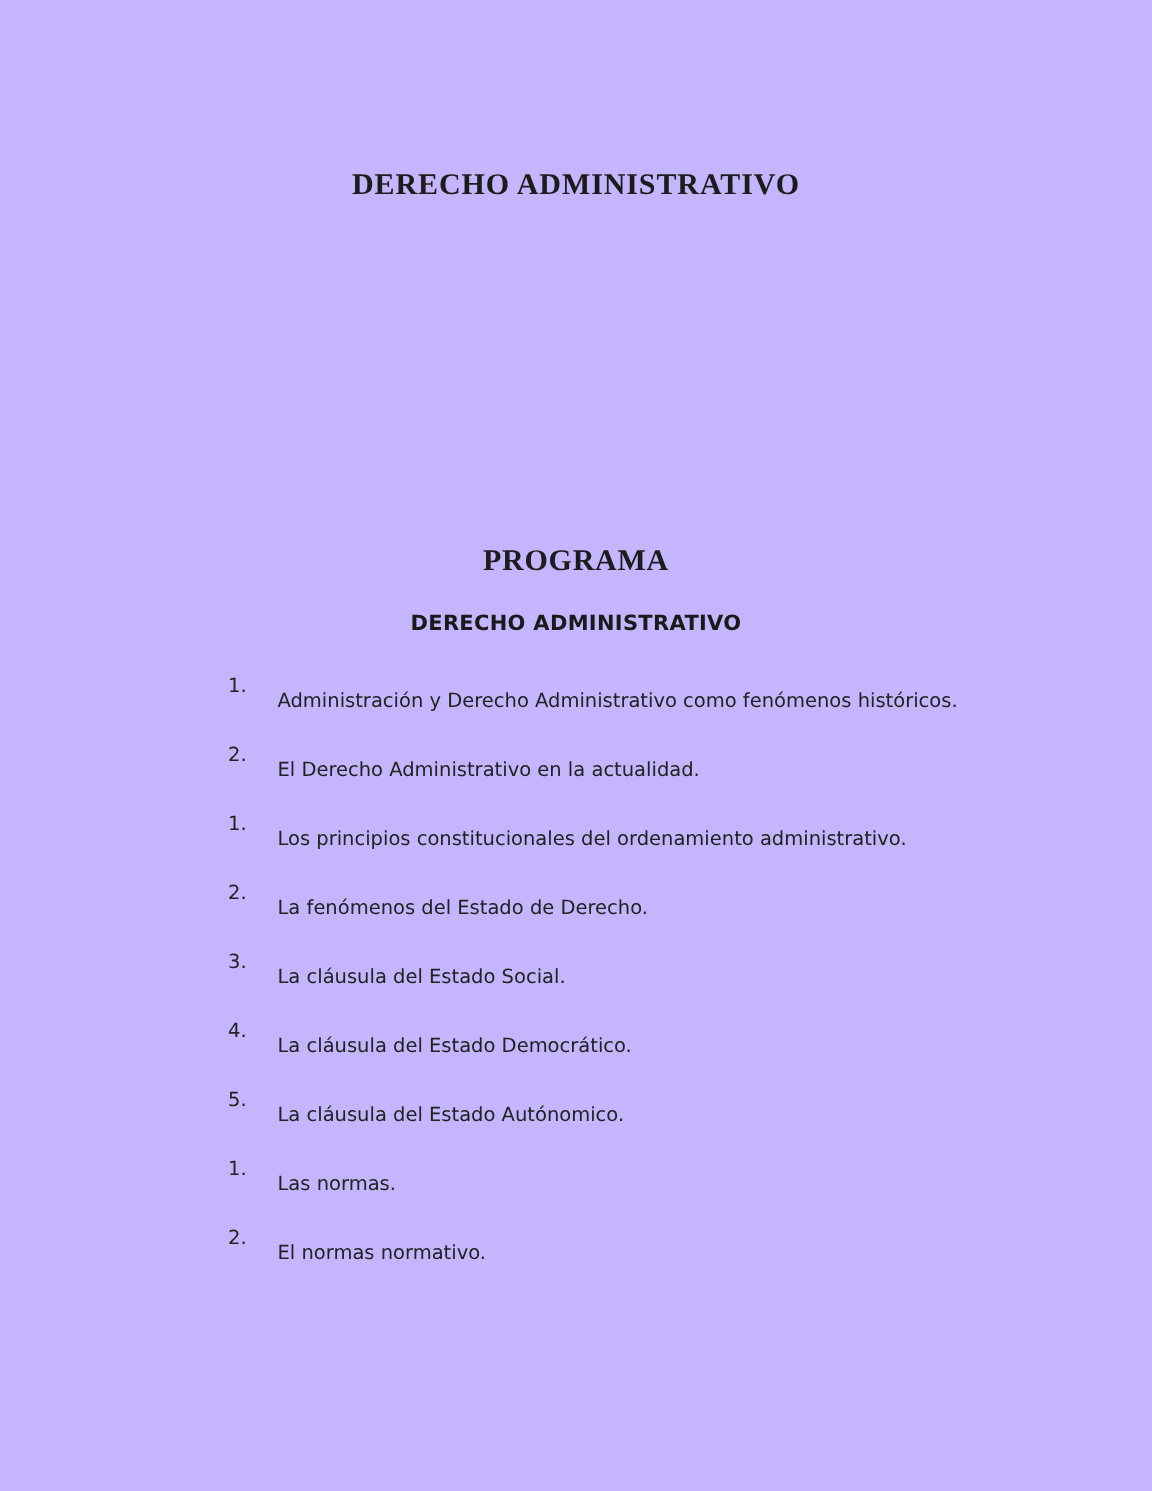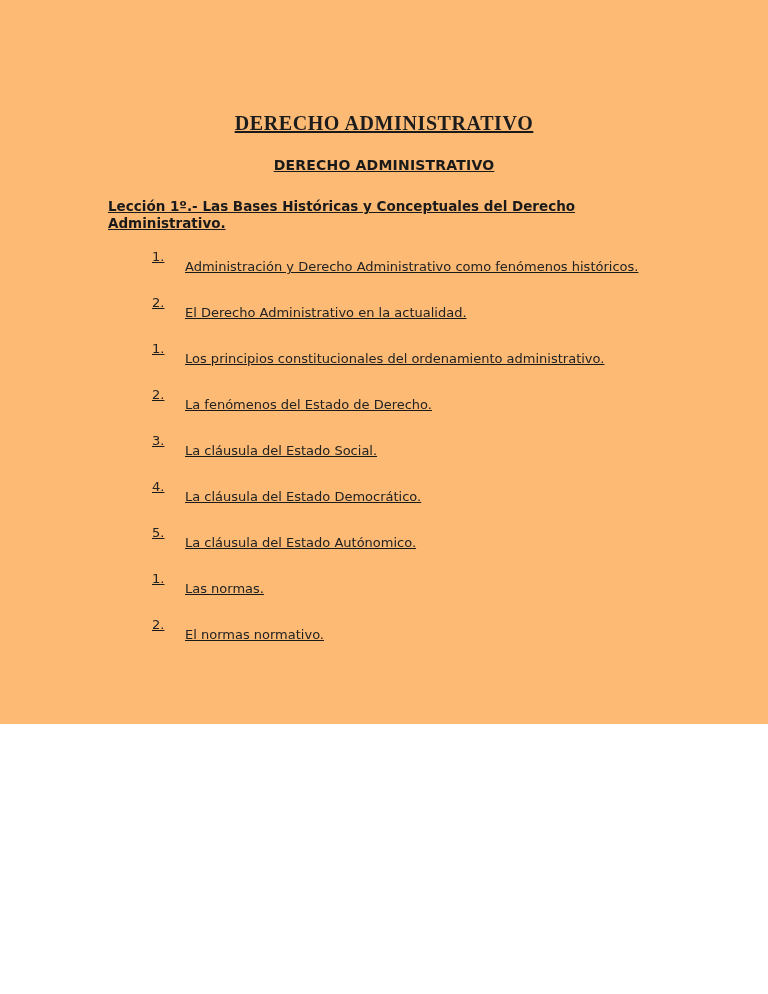--- a/index.html
+++ b/index.html
@@ -10,24 +10,23 @@
   body {
     width: 768px;
     height: 994px;
     color: #1a1a1a;
     font-family: "DejaVu Sans", sans-serif;
     -webkit-font-smoothing: antialiased;
   }
   .doc {
     position: relative;
     width: 768px;
-    height: 724px;
-    background: #fdba74;
+    height: 994px;
+    background: #c4b5fd;
     overflow: hidden;
-    text-decoration: underline;
   }
   .doc-title {
     margin: 0;
     padding-top: 112px;
     text-align: center;
     font-family: "Liberation Serif", serif;
     font-size: 20px;
     line-height: 23px;
     font-weight: bold;
     letter-spacing: 0.6px;
@@ -86,26 +85,26 @@
     flex: 1;
     margin-top: 10px;
   }
 </style>
 </head>
 <body>
 
 <div class="doc">
   <h1 class="doc-title">DERECHO ADMINISTRATIVO</h1>
 
+  <h2 class="program-heading">PROGRAMA</h2>
 
   <h3 class="program-subtitle">DERECHO ADMINISTRATIVO</h3>
 
   <div class="sections" id="sections">
   <section class="lesson">
-    <h4 class="lesson-heading">Lección 1º.- Las Bases Históricas y Conceptuales del Derecho Administrativo.</h4>
     <ol class="lesson-items">
   <li class="lesson-item">
     <span class="num">1.</span>
     <span class="txt">Administración y Derecho Administrativo como fenómenos históricos.</span>
   </li>
 
   <li class="lesson-item">
     <span class="num">2.</span>
     <span class="txt">El Derecho Administrativo en la actualidad.</span>
   </li>

